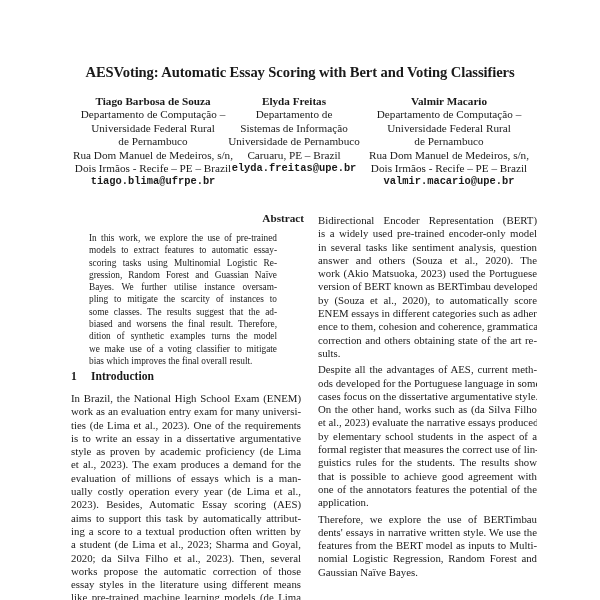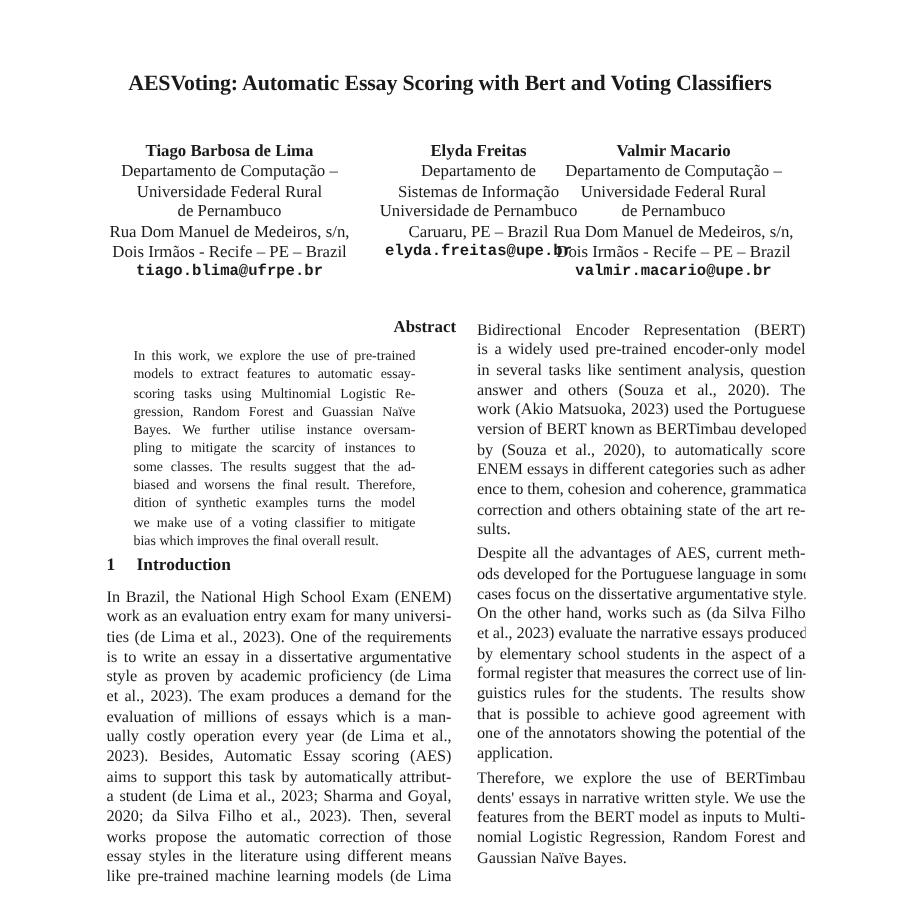--- a/index.html
+++ b/index.html
@@ -15,21 +15,21 @@
       font-family: "Liberation Serif", "DejaVu Serif", serif;
       color: #1a1a1a;
     }
     .page {
       position: absolute;
       left: 0; top: 0;
       width: 600px; height: 600px;
     }
     .title {
       position: absolute;
-      top: 48px;
+      top: 64px;
       left: 0;
       width: 600px;
       text-align: center;
       font-weight: bold;
       font-size: 14.6px;
       letter-spacing: -0.1px;
     }
     .author {
       position: absolute;
       top: 95px;
@@ -40,21 +40,21 @@
     }
     .author .name {
       font-weight: bold;
     }
     .author .email {
       font-family: "Liberation Mono", "DejaVu Sans Mono", monospace;
       font-size: 10.4px;
       font-weight: bold;
     }
     .author-1 { left: 58px; width: 190px; }
-    .author-2 { left: 251px; width: 136px; }
+    .author-2 { left: 226px; width: 136px; }
     .author-3 { left: 356px; width: 186px; }
 
     .abstract-heading {
       position: absolute;
       top: 212px;
       left: 60px;
       width: 244px;
       text-align: right;
       font-weight: bold;
       font-size: 11.2px;
@@ -119,21 +119,21 @@
     }
   </style>
 </head>
 <body>
 
 <div class="page">
 
   <div class="title">AESVoting: Automatic Essay Scoring with Bert and Voting Classifiers</div>
 
   <div class="author author-1">
-    <div class="name">Tiago Barbosa de Lima</div>
+    <div class="name">Tiago Barbosa de Souza</div>
     <div>Departamento de Computação –</div>
     <div>Universidade Federal Rural</div>
     <div>de Pernambuco</div>
     <div>Rua Dom Manuel de Medeiros, s/n,</div>
     <div>Dois Irmãos - Recife – PE – Brazil</div>
     <div class="email">tiago.blima@ufrpe.br</div>
   </div>
 
   <div class="author author-2">
     <div class="name">Elyda Freitas</div>
@@ -177,20 +177,21 @@
     <span class="line">In Brazil, the National High School Exam (ENEM)</span>
     <span class="line">work as an evaluation entry exam for many universi-</span>
     <span class="line">ties (de Lima et al., 2023).  One of the requirements</span>
     <span class="line">is to write an essay  in a dissertative argumentative</span>
     <span class="line">style as proven by academic proficiency (de Lima</span>
     <span class="line">et al., 2023). The exam produces a demand for the</span>
     <span class="line">evaluation of millions of essays which is a man-</span>
     <span class="line">ually costly operation every year (de Lima et al.,</span>
     <span class="line">2023).  Besides, Automatic Essay scoring (AES)</span>
     <span class="line">aims to support this task by automatically attribut-</span>
+    <span class="line">ing a score to a textual production often written by</span>
     <span class="line">a student (de Lima et al., 2023; Sharma and Goyal,</span>
     <span class="line">2020; da Silva Filho et al., 2023).  Then, several</span>
     <span class="line">works propose the automatic correction of those</span>
     <span class="line">essay styles in the literature using different means</span>
     <span class="line">like pre-trained machine learning models (de Lima</span>
   </div>
 
   <div class="col-right">
     <p class="first">
       <span class="line">Bidirectional Encoder Representation (BERT)</span>
@@ -208,21 +209,21 @@
     <p>
       <span class="line">Despite all the advantages of AES, current meth-</span>
       <span class="line">ods developed for the Portuguese language in some</span>
       <span class="line">cases focus on the dissertative argumentative style.</span>
       <span class="line">On the other hand, works such as  (da Silva Filho</span>
       <span class="line">et al., 2023) evaluate the narrative essays produced</span>
       <span class="line">by elementary school students in the aspect of a</span>
       <span class="line">formal register that measures the correct use of lin-</span>
       <span class="line">guistics rules for the students.  The results show</span>
       <span class="line">that is possible to achieve good agreement with</span>
-      <span class="line">one of the annotators showing the potential of the</span>
+      <span class="line">one of the annotators features the potential of the</span>
       <span class="line last">application.</span>
     </p>
     <p>
       <span class="line">Therefore, we explore the use of BERTimbau</span>
       <span class="line">dents' essays in narrative written style. We use the</span>
       <span class="line">features from the BERT model as inputs to Multi-</span>
       <span class="line">nomial Logistic Regression, Random Forest and</span>
       <span class="line last">Gaussian Naïve Bayes.</span>
     </p>
   </div>

